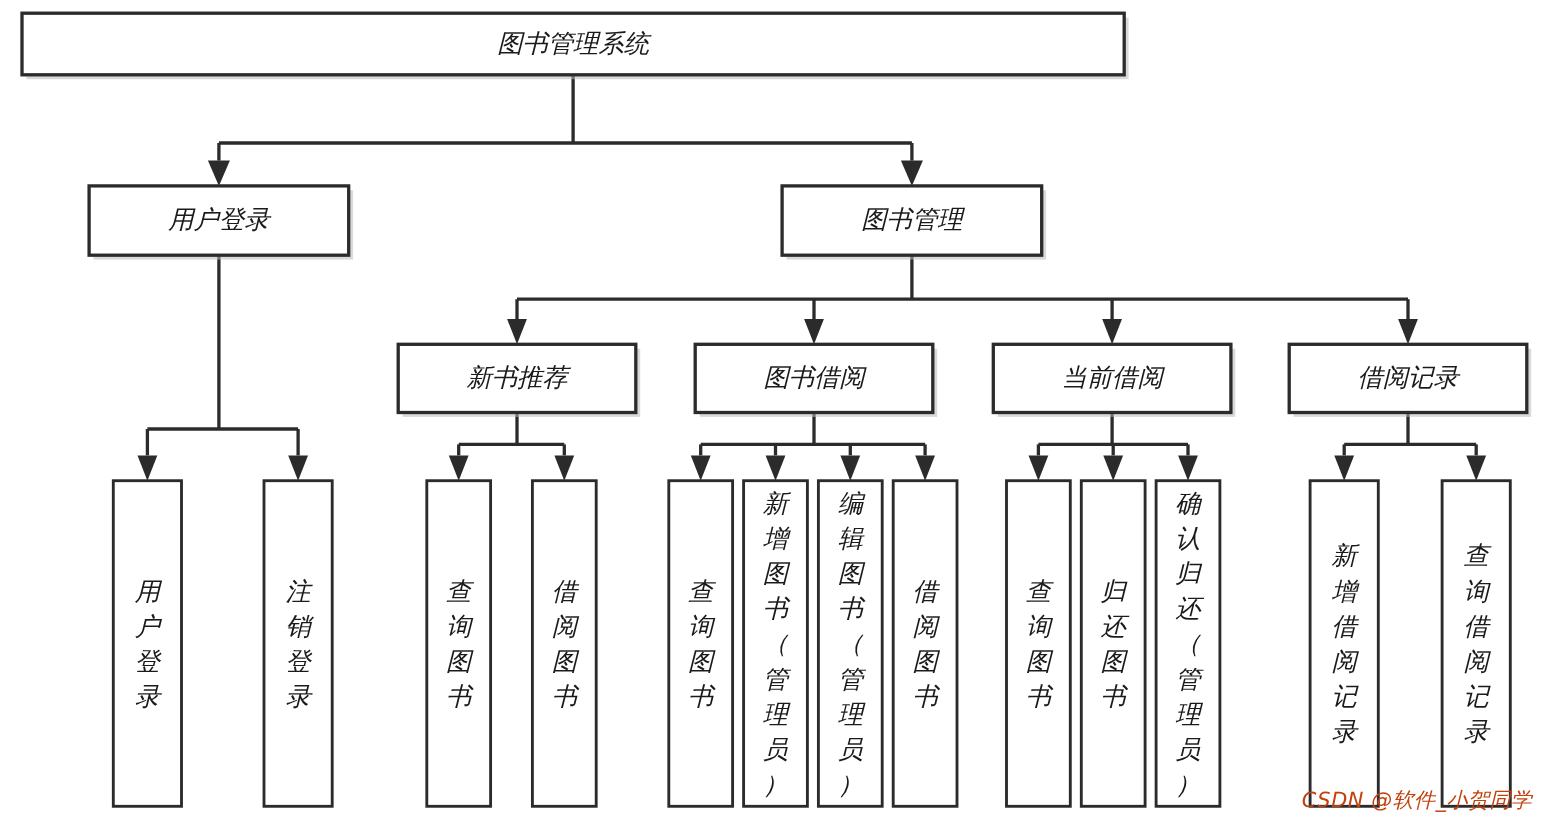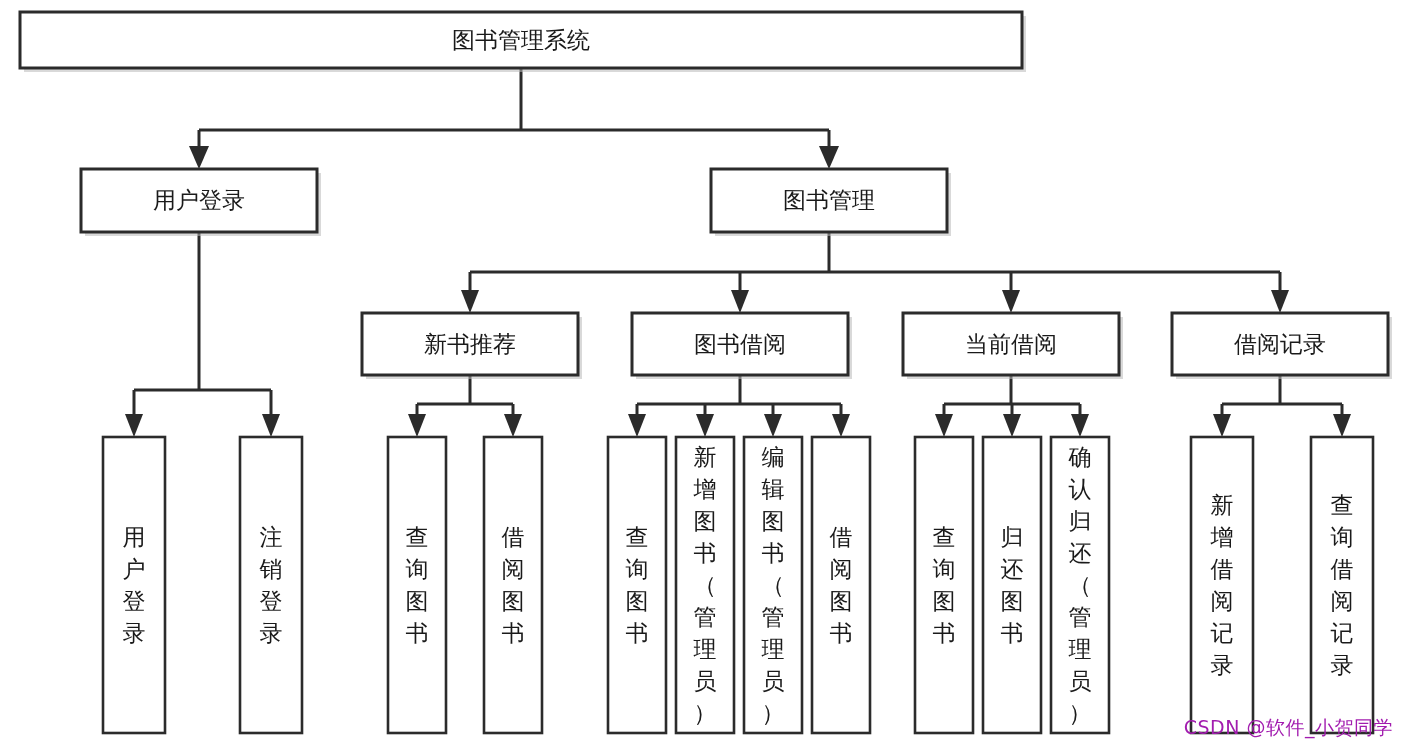--- a/index.html
+++ b/index.html
@@ -13,20 +13,21 @@
     position: relative;
     overflow: hidden;
     font-family: "DejaVu Sans", "Liberation Sans", sans-serif;
   }
   #diagram-root {
     position: absolute;
     left: 0;
     top: 0;
     width: 1405px;
     height: 747px;
+    font-style: italic;
   }
   svg.flowchart {
     display: block;
     width: 1405px;
     height: 747px;
     background: #ffffff;
   }
   .node-box {
     fill: #ffffff;
     stroke: #2b2b2b;
@@ -61,21 +62,21 @@
   .node-label-vertical {
     fill: #1a1a1a;
     font-family: "DejaVu Sans", "Liberation Sans", sans-serif;
     font-size: 23px;
     text-anchor: middle;
   }
   .watermark-text {
     position: absolute;
     right: 12px;
     bottom: 6px;
-    color: #a21caf;
+    color: #c2410c;
     font-family: "DejaVu Sans", "Liberation Sans", sans-serif;
     font-size: 19px;
     letter-spacing: 0.5px;
     white-space: nowrap;
     user-select: none;
   }
 </style>
 </head>
 <body>
 

